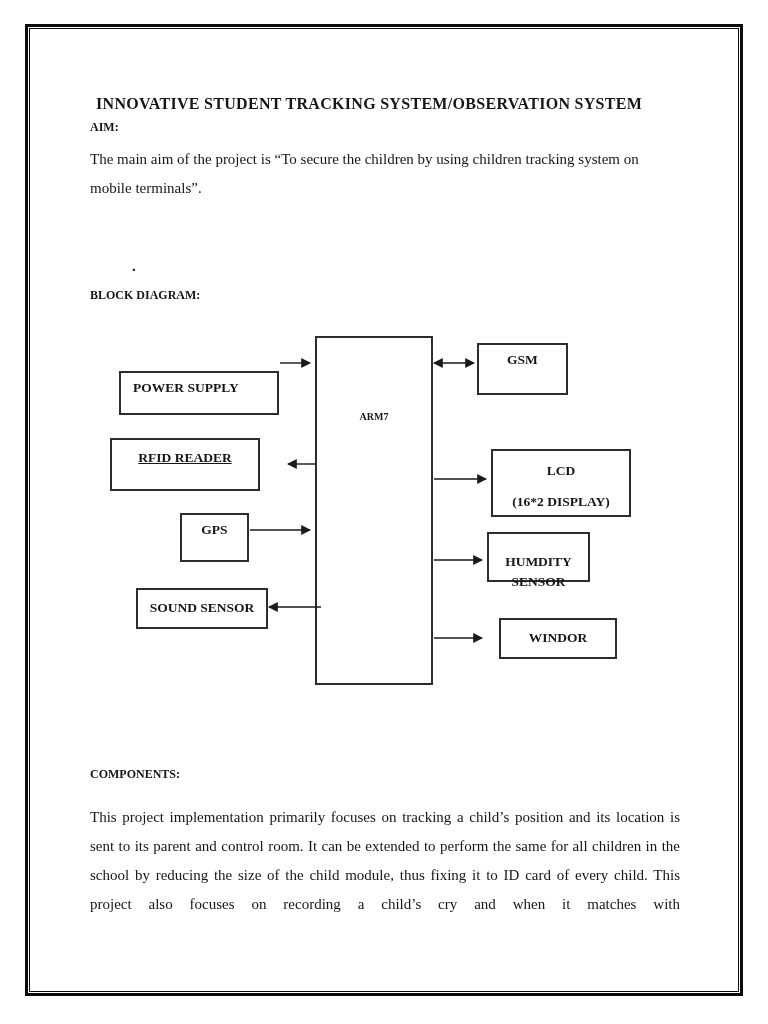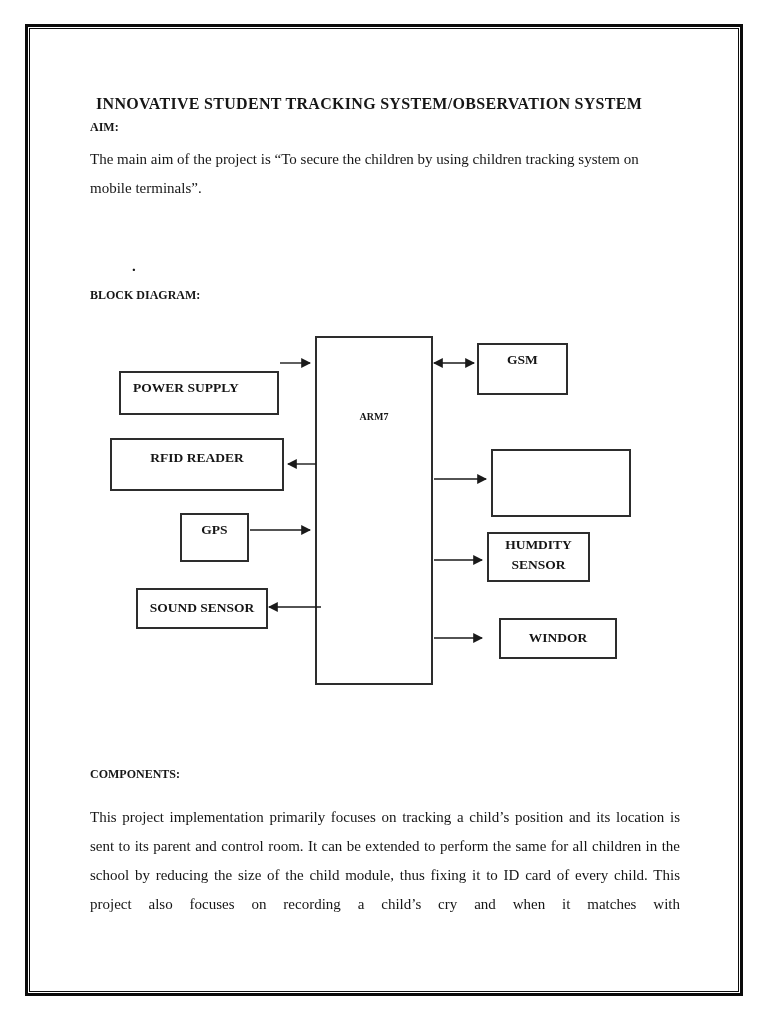--- a/index.html
+++ b/index.html
@@ -33,24 +33,24 @@
 
   
   .blk {
     position:absolute; box-sizing:border-box; background:#ffffff;
     border:2px solid #2d2d2d; font-weight:bold; font-size:13.5px;
     text-align:center; line-height:17px;
   }
   .blk-power  { left:119px; top:343px; width:160px; height:44px; text-align:left; padding:6px 0 0 12px;margin-top:28px; }
   .blk-arm7   { left:315px; top:336px; width:118px; height:349px; padding-top:70px; font-size:10px; }
   .blk-gsm    { left:477px; top:343px; width:91px;  height:52px; padding-top:6px; }
-  .blk-rfid   { left:110px; top:438px; width:174px; height:53px; padding-top:9px; }
+  .blk-rfid   { left:110px; top:438px; width:150px; height:53px; padding-top:9px;text-decoration:underline; }
   .blk-lcd    { left:491px; top:449px; width:140px; height:68px; padding-top:4px; line-height:31px; }
   .blk-gps    { left:180px; top:513px; width:69px;  height:49px; padding-top:6px;text-align:center; }
-  .blk-hum    { left:487px; top:532px; width:103px; height:50px; padding-top:1px; line-height:20px; }
+  .blk-hum    { left:487px; top:532px; width:103px; height:50px; padding-top:18px; line-height:20px; }
   .blk-sound  { left:136px; top:588px; width:132px; height:41px; padding-top:9px; }
   .blk-windor { left:487px; top:618px; width:118px; height:41px; padding-top:9px;margin-left:12px; }
 
   .arrows { position:absolute; inset:0; pointer-events:none; }
 </style>
 </head>
 <body>
 
 <div class="page">
 
@@ -75,20 +75,22 @@
     <div class="blk blk-arm7">
       <span>ARM7</span>
     </div>
     <div class="blk blk-gsm">
       <span>GSM</span>
     </div>
     <div class="blk blk-rfid">
       <span>RFID READER</span>
     </div>
     <div class="blk blk-lcd">
+      <div>LCD</div>
+      <div>(16*2 DISPLAY)</div>
     </div>
     <div class="blk blk-gps">
       <span>GPS</span>
     </div>
     <div class="blk blk-hum">
       <div>HUMDITY</div>
       <div>SENSOR</div>
     </div>
     <div class="blk blk-sound">
       <span>SOUND SENSOR</span>

